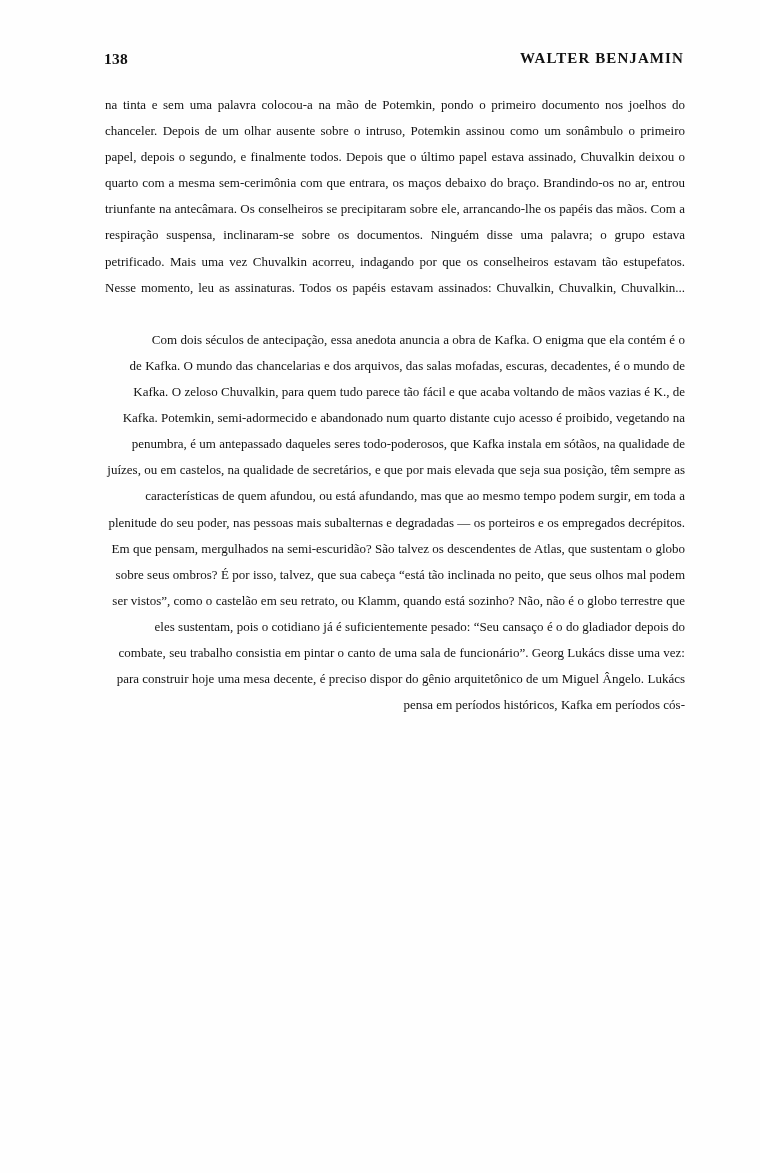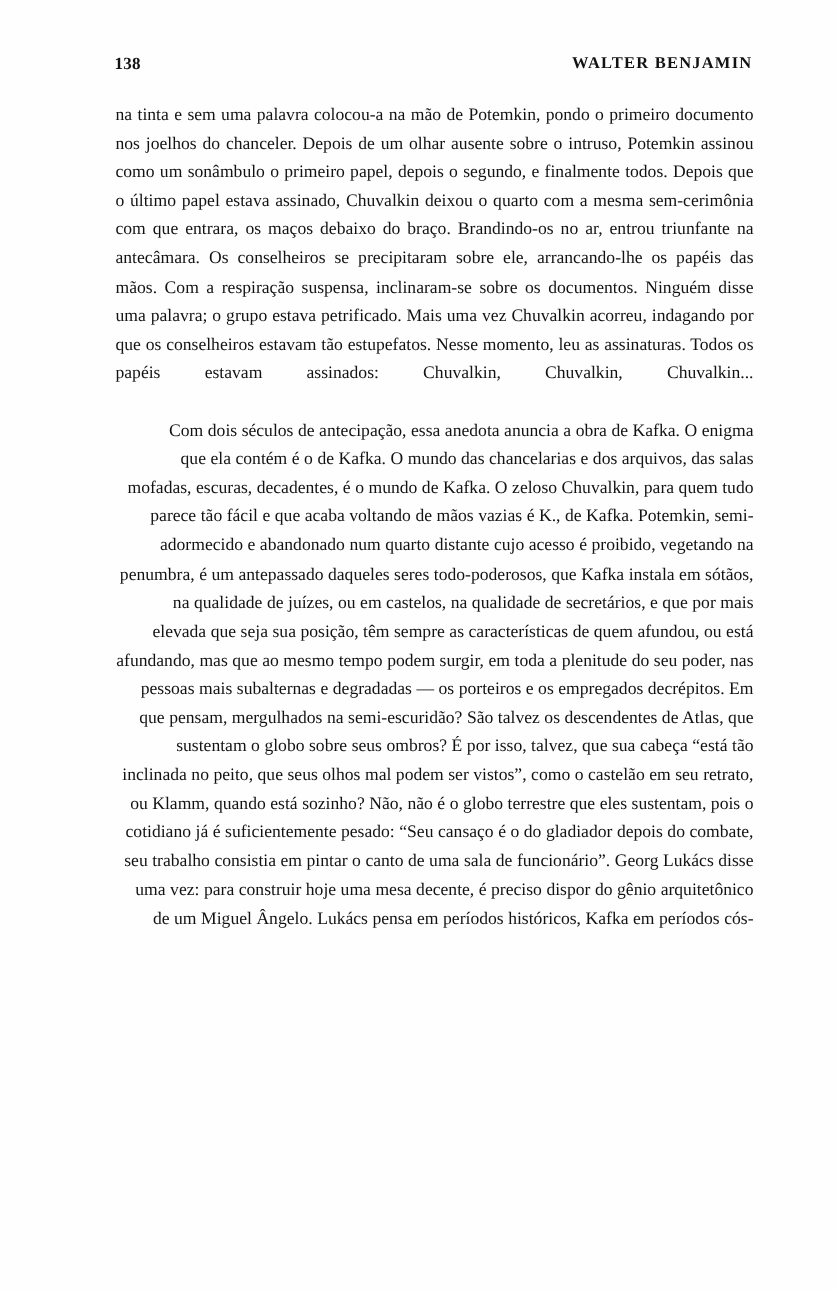--- a/index.html
+++ b/index.html
@@ -52,21 +52,21 @@
   }
   .body-block {
     position: absolute;
     left: 105px;
     top: 92px;
     width: 580px;
   }
   p.para {
     margin: 0;
     padding: 0;
-    font-size: 16px;
+    font-size: 13px;
     line-height: 26.1px;
     text-align: justify;
     text-justify: inter-word;
     color: #121212;
     font-weight: 500;
     -webkit-font-smoothing: none;
     hyphens: none;
     word-spacing: 0.1px;
   }
   p.para.indent {

